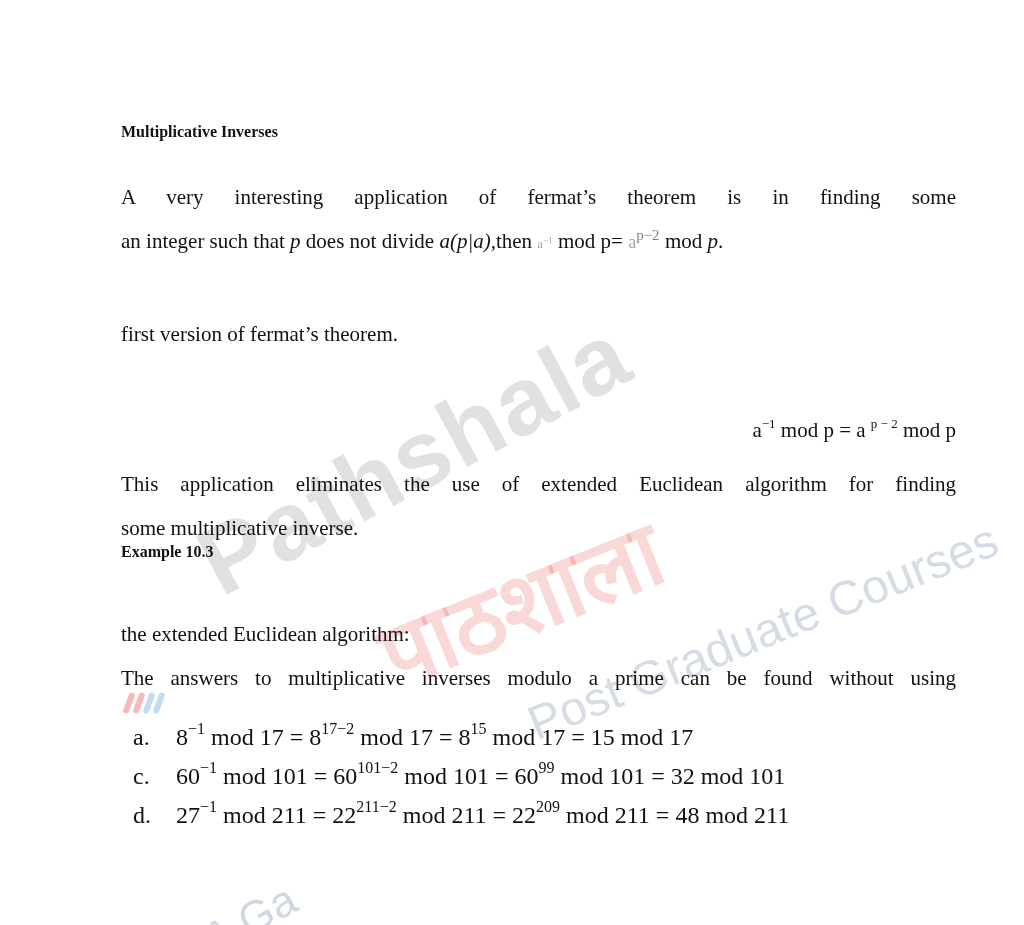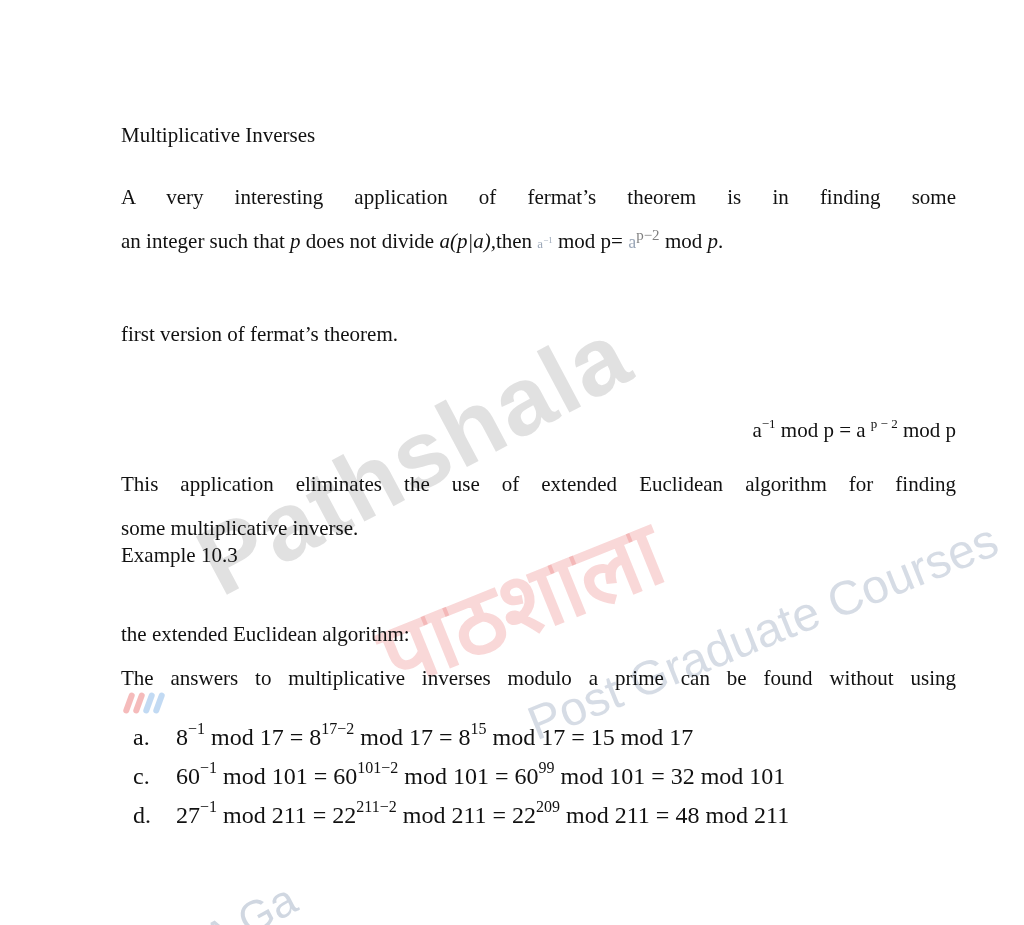--- a/index.html
+++ b/index.html
@@ -9,21 +9,21 @@
     }
     .wm { position: absolute; pointer-events: none; white-space: nowrap; font-family: "Liberation Sans", "DejaVu Sans", sans-serif; font-weight: bold; }
     .wm-pathshala { left: 180px; top: 520px; font-size: 96px; color: rgba(120,120,120,0.22); transform: rotate(-28deg); transform-origin: left top; letter-spacing: 2px; }
     .wm-hindi { left: 360px; top: 600px; font-size: 90px; color: rgba(225,60,60,0.20); transform: rotate(-22deg); transform-origin: left top; }
     .wm-pg { left: 520px; top: 700px; font-size: 48px; font-weight: normal; color: rgba(120,140,170,0.30); transform: rotate(-22deg); transform-origin: left top; }
     .wm-ag { left: 195px; top: 920px; font-size: 44px; font-weight: normal; color: rgba(120,140,170,0.35); transform: rotate(-28deg); transform-origin: left top; }
     .wm-logo { position: absolute; left: 120px; top: 690px; width: 50px; height: 26px; pointer-events: none; }
     .wm-logo span { position: absolute; width: 6px; height: 22px; border-radius: 3px; transform: rotate(20deg); }
 
     .content { position: absolute; left: 121px; top: 0; width: 835px; }
-    .heading { position: absolute; left: 0; font-weight: normal; font-size: 21px; }
+    .heading { position: absolute; left: 0; font-weight: bold; font-size: 16px; }
     .para { position: absolute; left: 0; width: 835px; font-size: 21px; line-height: 44px; text-align: justify; text-align-last: left; }
     .line { display: block; height: 44px; white-space: nowrap; }
     .line.just { text-align: justify; text-align-last: justify; white-space: normal; }
     i { font-style: italic; }
     sup { font-size: 13px; vertical-align: 9px; line-height: 0; }
     .imgmath { display: inline-block; color: #7a8aa0; font-size: 13px; opacity: 0.75; }
     .imgmath.big { font-size: 18px; }
     .center-eq { position: absolute; left: 0; width: 835px; text-align: right; font-size: 21px; }
     .examples { position: absolute; left: 12px; top: 718px; font-size: 24px; }
     .ex-row { height: 39px; line-height: 39px; white-space: nowrap; }

